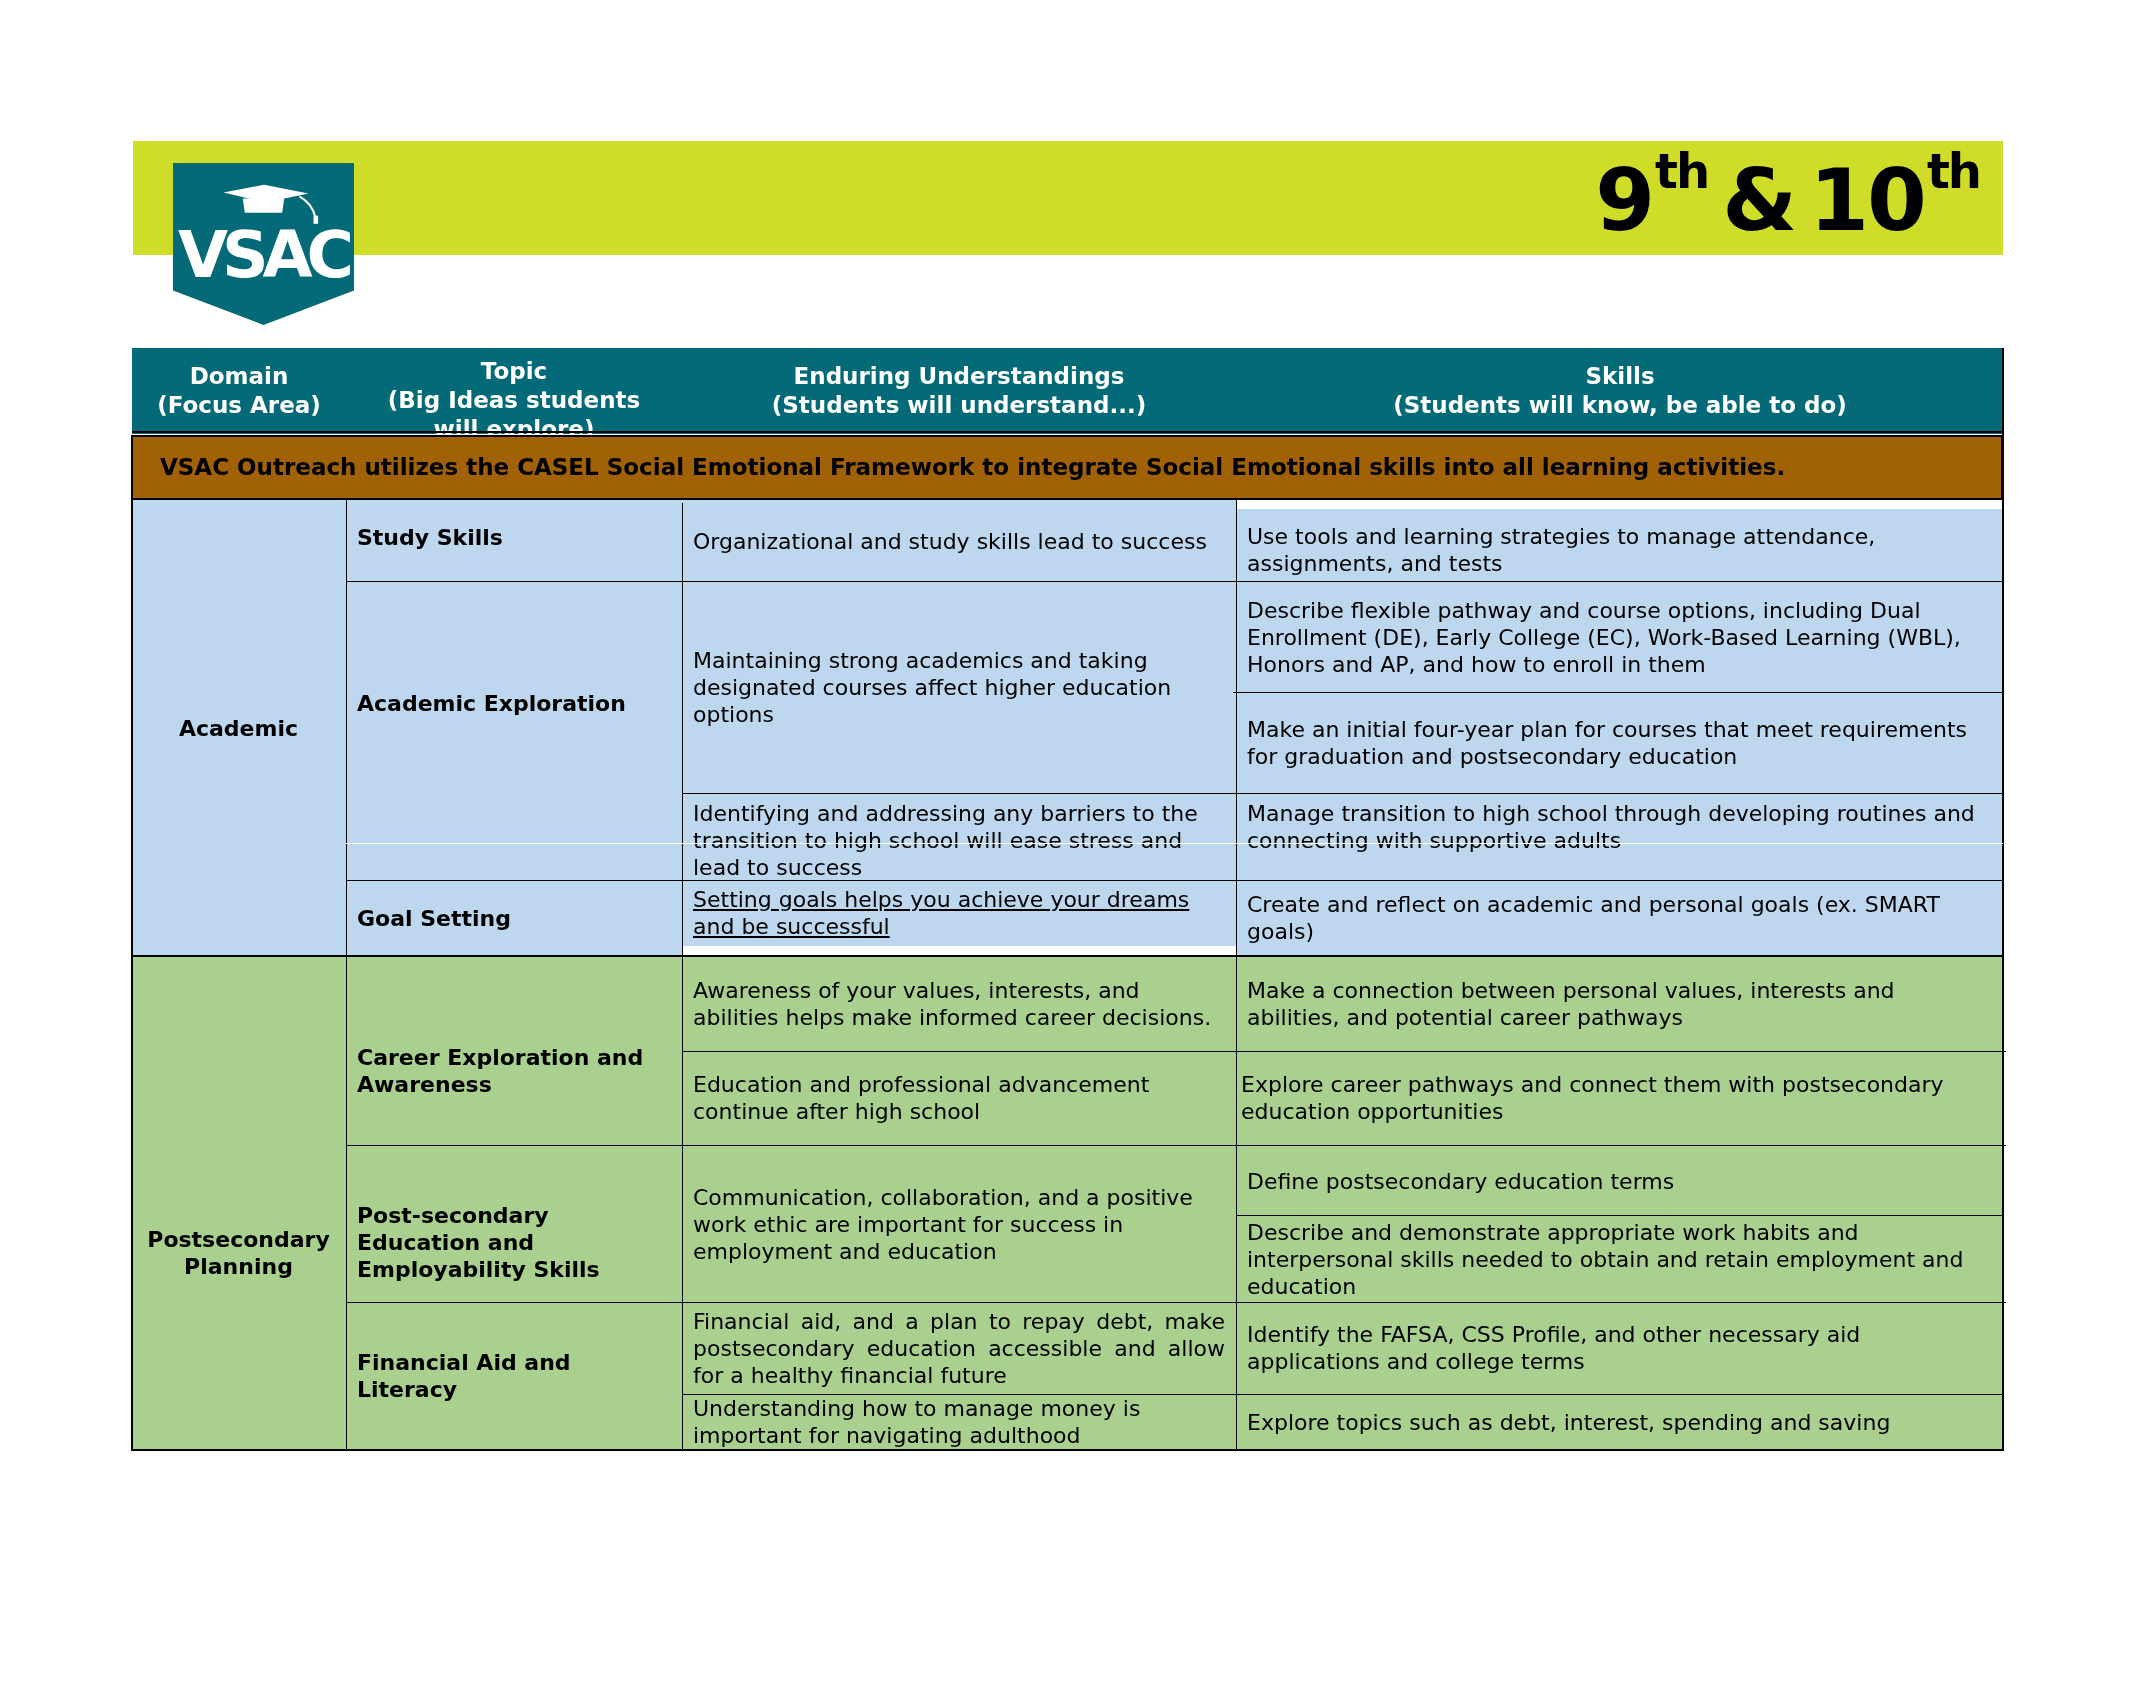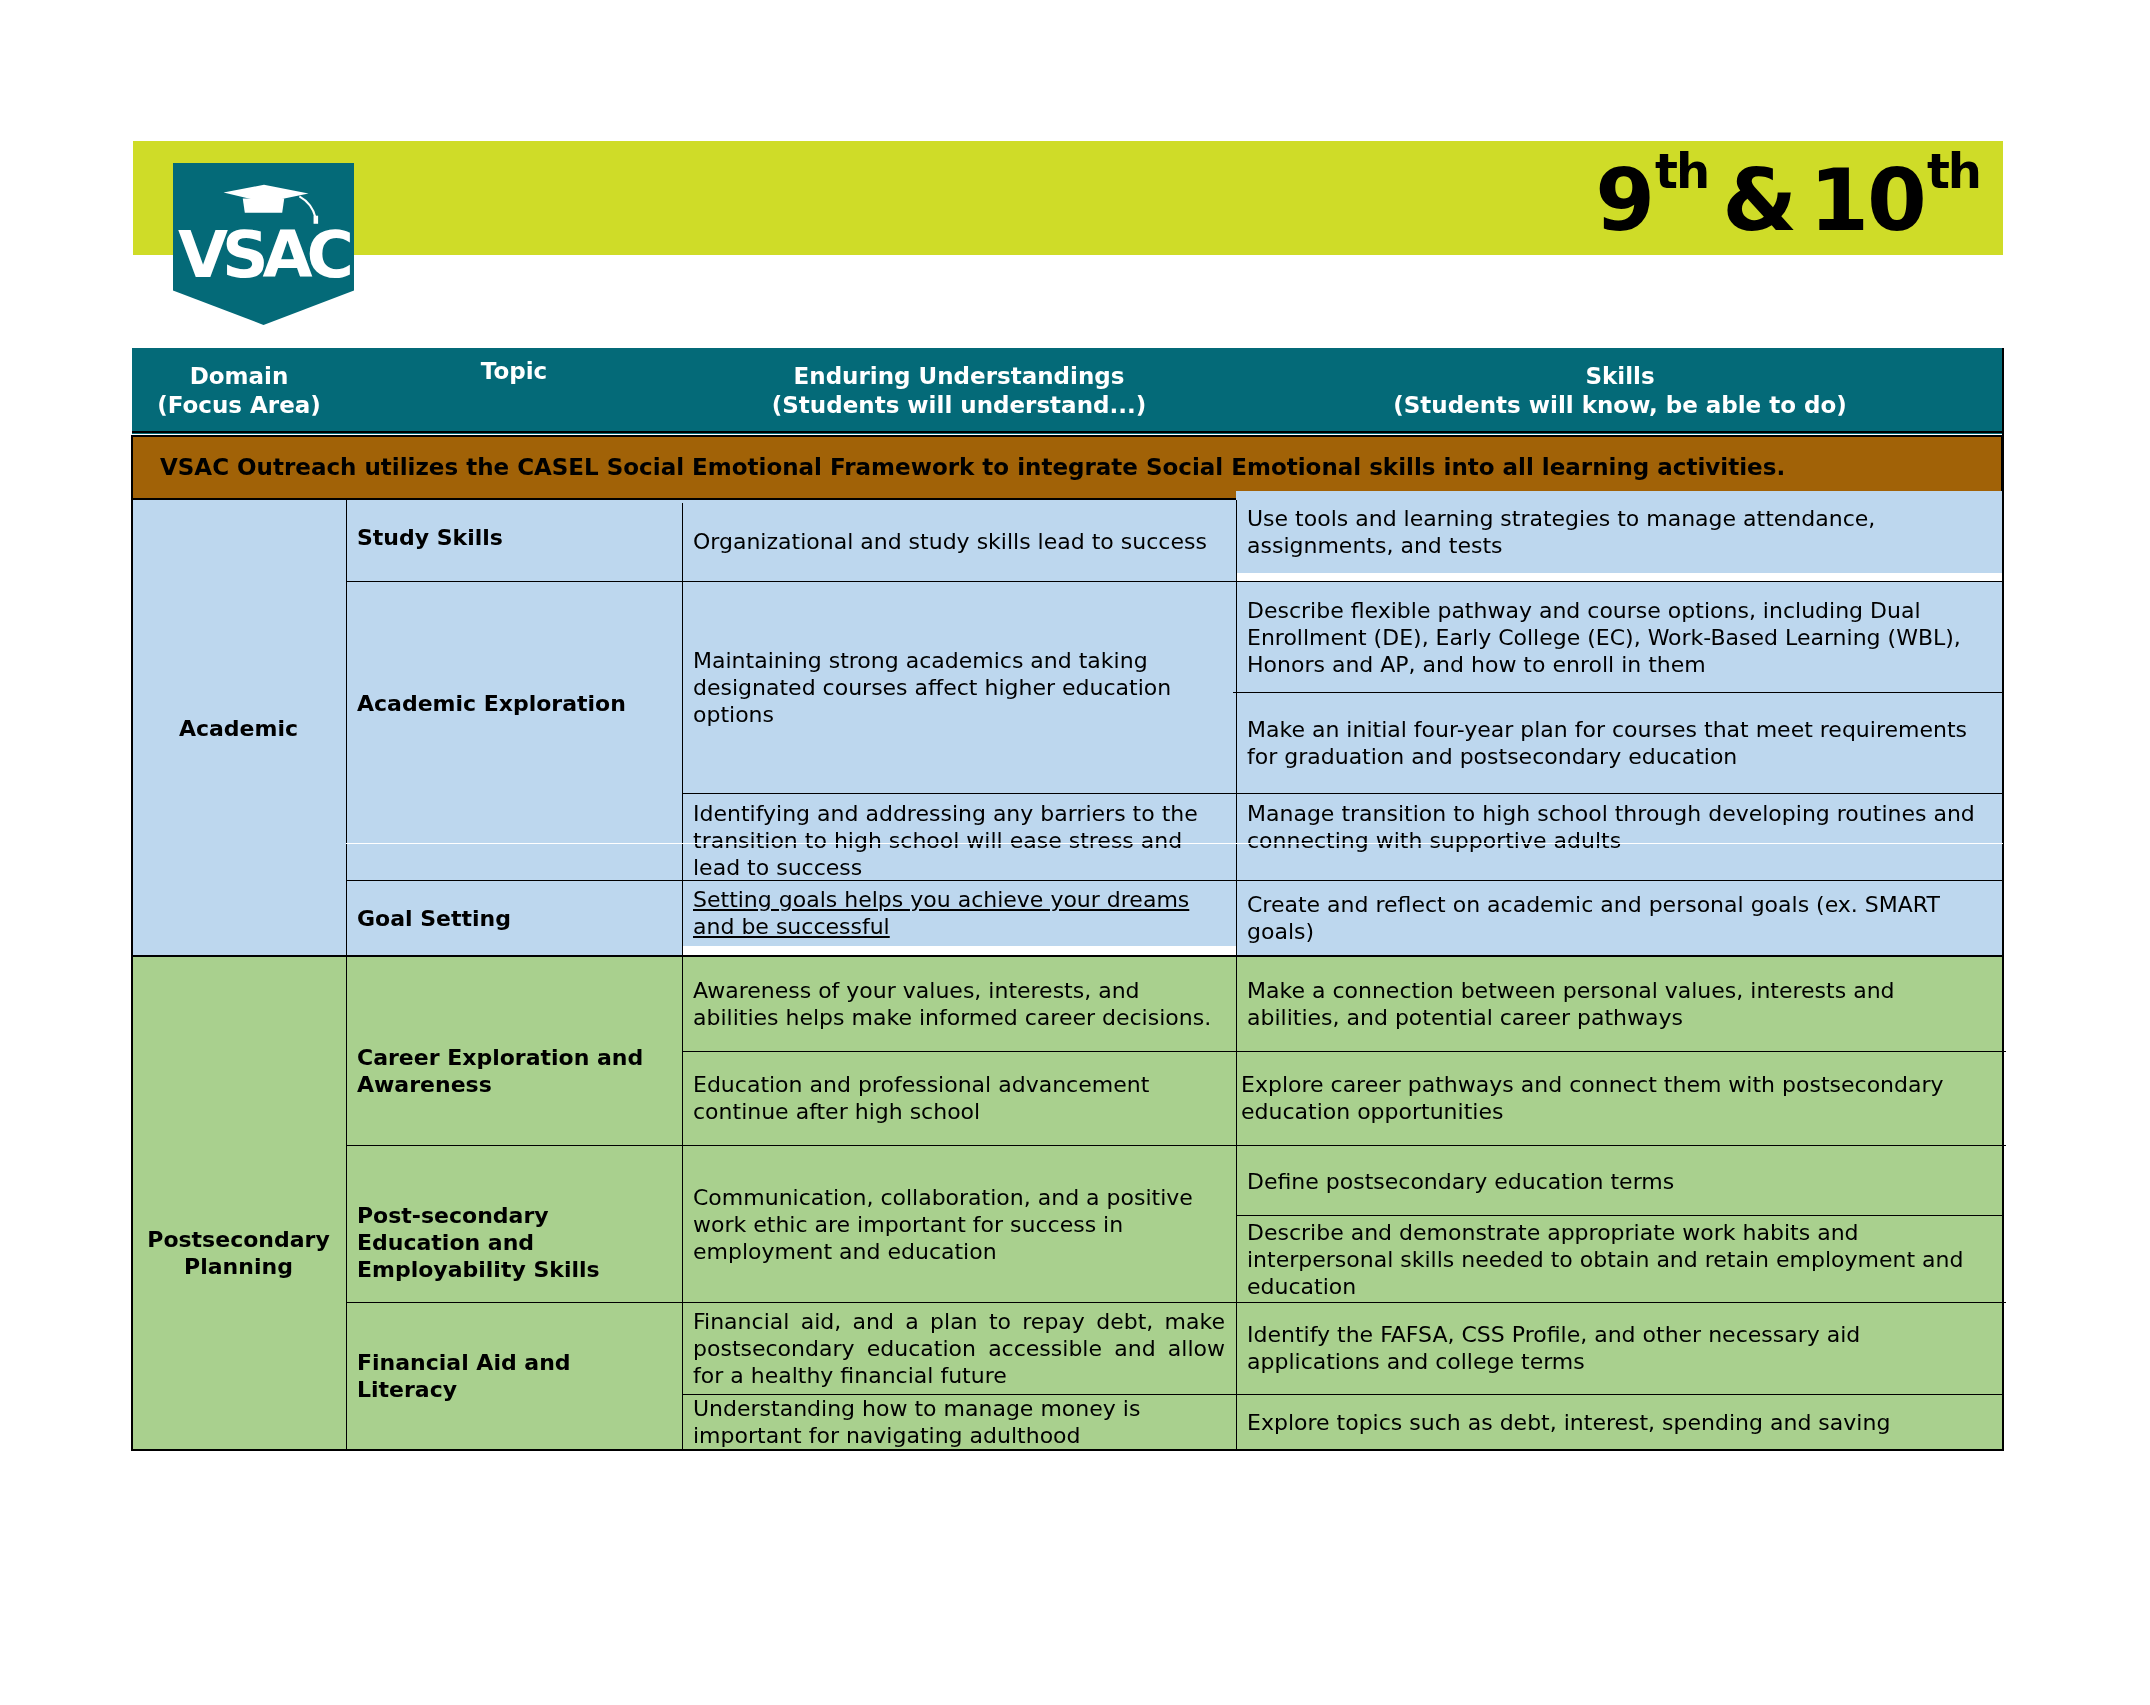--- a/index.html
+++ b/index.html
@@ -64,20 +64,21 @@
 
   <div class="cell hdr" style="left:132px;top:348px;width:214px;height:86px;">
     <div>
         <div>Domain</div>
         <div>(Focus Area)</div>
       </div>
   </div>
   <div class="cell hdr" style="left:346px;top:348px;width:336px;height:86px;align-items:flex-start;padding-top:9px;overflow:hidden;">
     <div>
         <div>Topic</div>
+        <div style="padding:0 20px">(Big Ideas students will explore)</div>
       </div>
   </div>
   <div class="cell hdr" style="left:682px;top:348px;width:554px;height:86px;">
     <div>
         <div>Enduring Understandings</div>
         <div>(Students will understand...)</div>
       </div>
   </div>
   <div class="cell hdr" style="left:1236px;top:348px;width:768px;height:86px;">
     <div>
@@ -86,21 +87,21 @@
       </div>
   </div>
   <div class="line-h" style="left:132px;top:431px;width:1872px;"></div>
 
   <div class="cell note" style="left:131px;top:435px;width:1872px;height:65px;">VSAC Outreach utilizes the CASEL Social Emotional Framework to integrate Social Emotional skills into all learning activities.</div>
 
   <div class="cell blue bold center" style="left:131px;top:500px;width:215px;height:456px;">Academic</div>
 
   <div class="cell blue bold top" style="left:346px;top:500px;width:336px;height:82px;padding-top:24px;">Study Skills</div>
   <div class="cell blue" style="left:682px;top:500px;width:554px;height:82px;">Organizational and study skills lead to success</div>
-  <div class="cell blue" style="left:1236px;top:491px;width:768px;height:82px;">Use tools and learning strategies to manage attendance, assignments, and tests</div>
+  <div class="cell blue" style="left:1236px;top:509px;width:768px;height:82px;">Use tools and learning strategies to manage attendance, assignments, and tests</div>
 
   <div class="cell blue bold" style="left:346px;top:582px;width:336px;height:298px;padding-bottom:56px;">Academic Exploration</div>
   <div class="cell blue" style="left:682px;top:582px;width:554px;height:211px;">Maintaining strong academics and taking designated courses affect higher education options</div>
   <div class="cell blue" style="left:1236px;top:582px;width:768px;height:110px;">Describe flexible pathway and course options, including Dual Enrollment (DE), Early College (EC), Work-Based Learning (WBL), Honors and AP, and how to enroll in them</div>
   <div class="cell blue" style="left:1236px;top:692px;width:768px;height:101px;">Make an initial four-year plan for courses that meet requirements for graduation and postsecondary education</div>
   <div class="cell blue top" style="left:682px;top:793px;width:554px;height:87px;padding-top:7px;">Identifying and addressing any barriers to the transition to high school will ease stress and lead to success</div>
   <div class="cell blue top" style="left:1236px;top:793px;width:768px;height:87px;padding-top:7px;">Manage transition to high school through developing routines and connecting with supportive adults</div>
 
   <div class="cell blue bold" style="left:346px;top:880px;width:336px;height:76px;">Goal Setting</div>
   <div class="cell blue" style="left:682px;top:880px;width:554px;height:66px;text-decoration:underline;">Setting goals helps you achieve your dreams and be successful</div>

